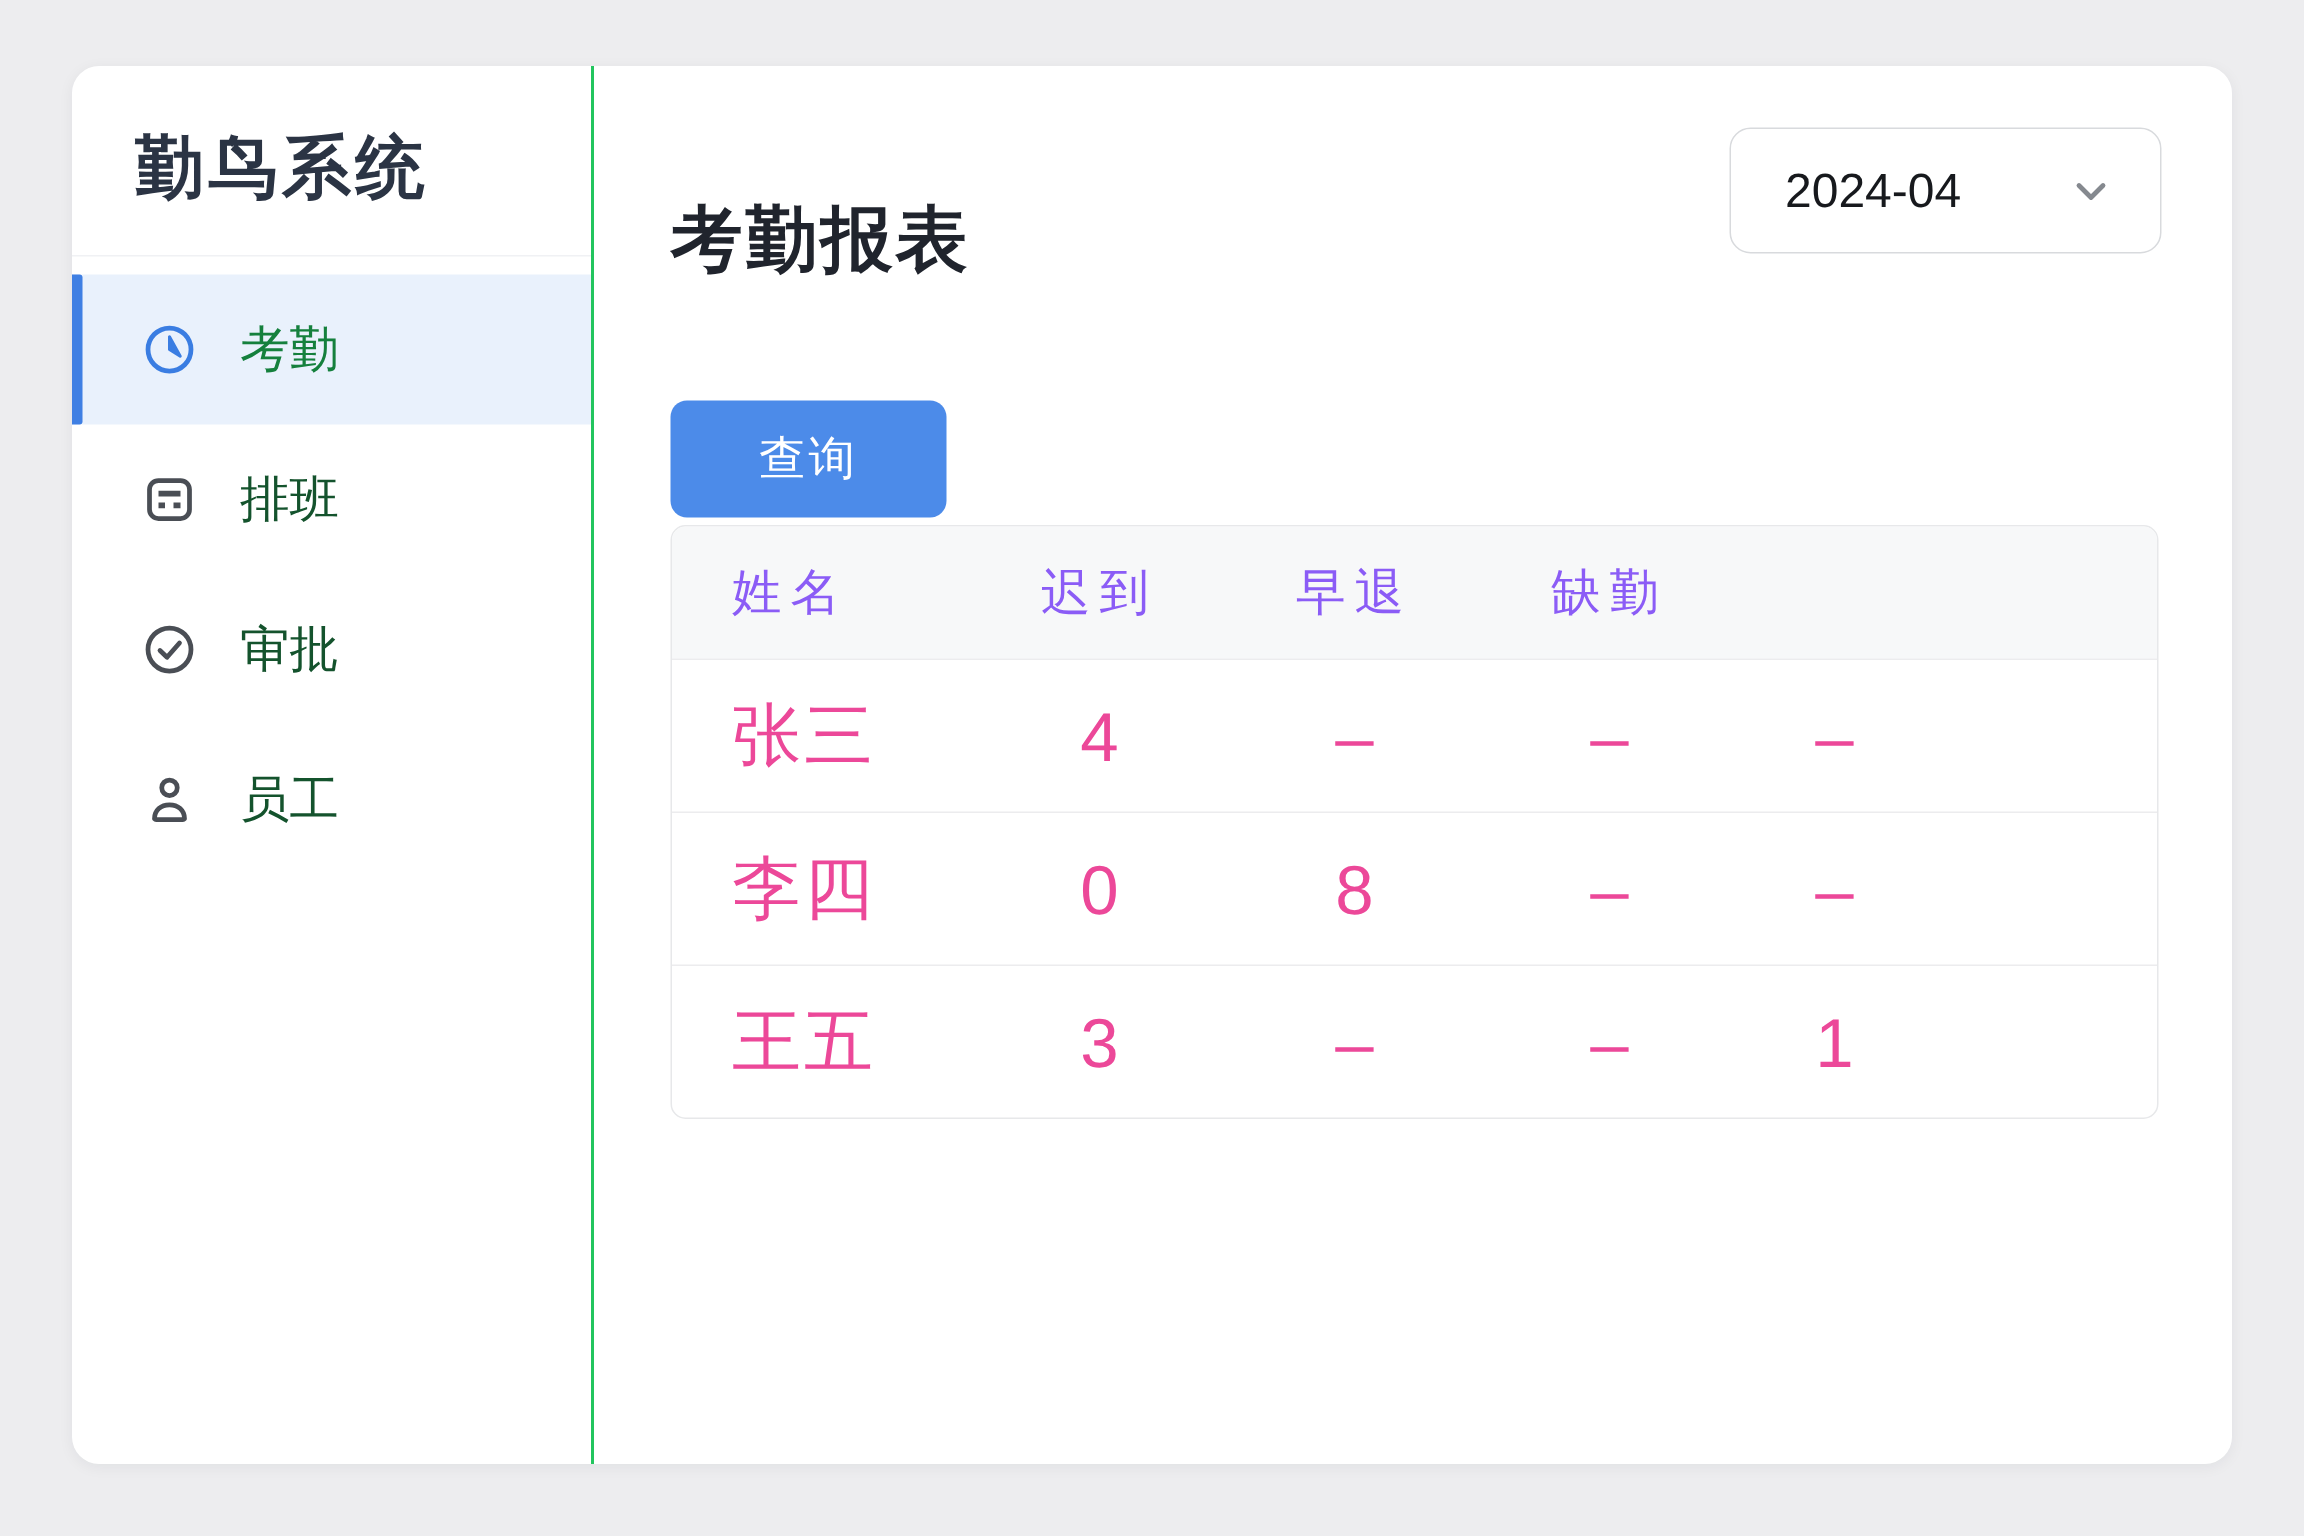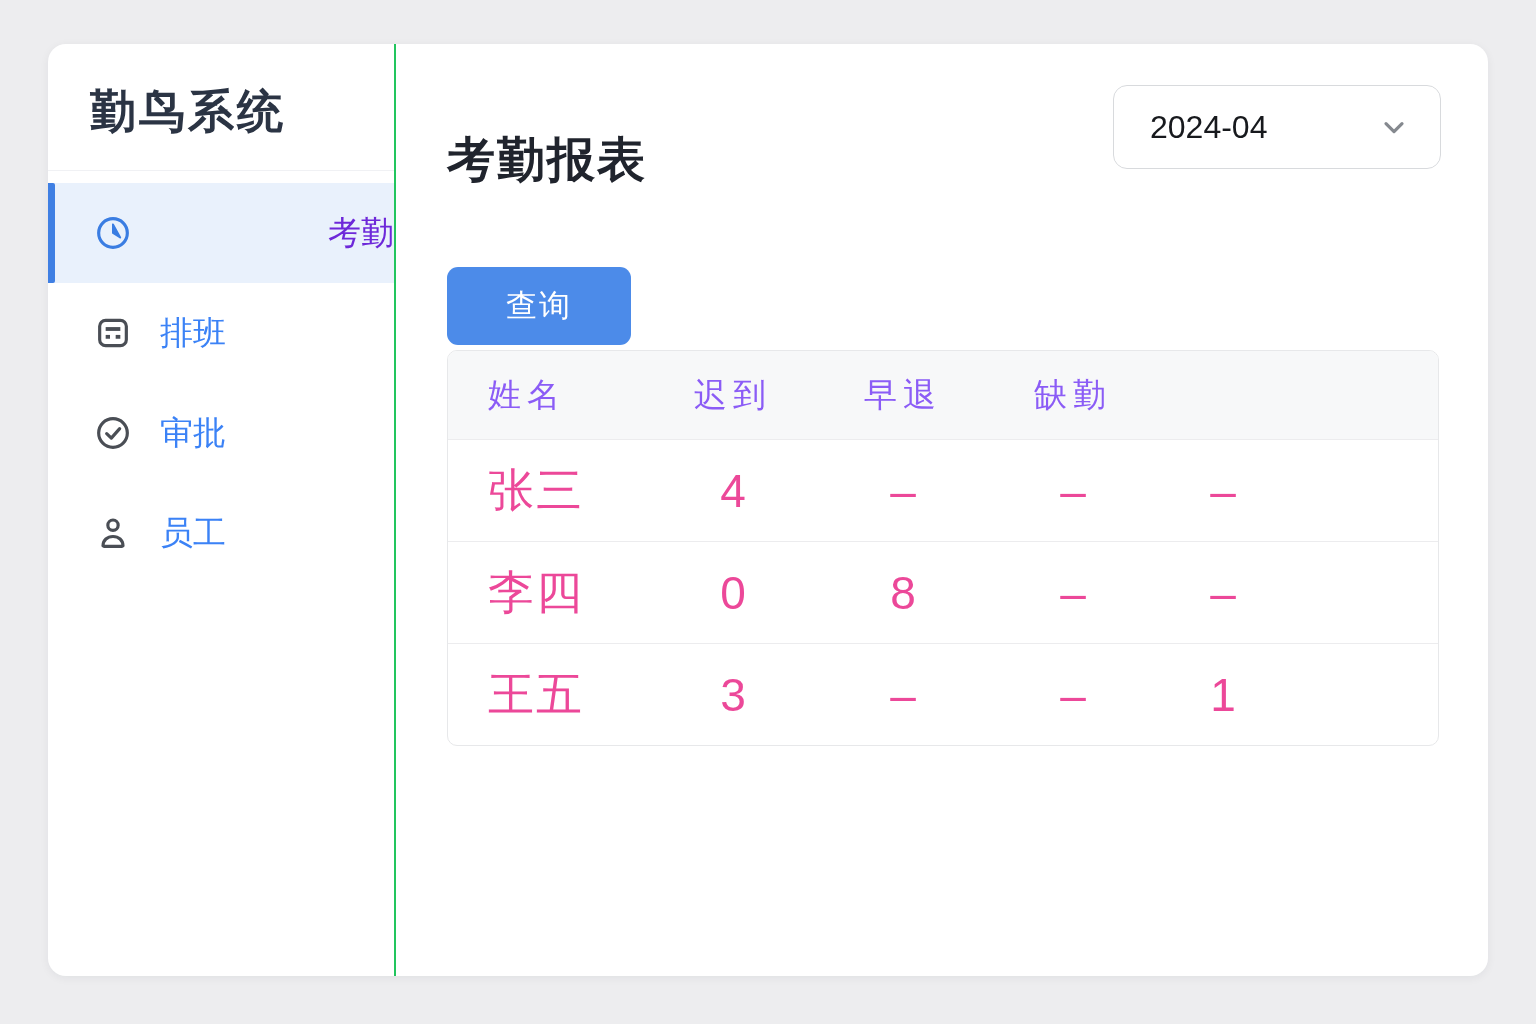--- a/index.html
+++ b/index.html
@@ -23,39 +23,39 @@
   .sidebar { width:348px; flex:0 0 348px; border-right:2px solid #22c55e; }
   .sidebar-header {
     height:127px; display:flex; align-items:center; padding:10px 0 0 42px;
     font-size:46px; font-weight:700; color:#2b3444; letter-spacing:3px;
     border-bottom:1px solid #f0f1f4;
   }
   .menu { padding-top:12px; }
   .menu-item {
     position:relative; height:100px; display:flex; align-items:center;
     padding-left:45px; gap:27px; font-size:33px; font-weight:500;
-    color:#3b82f6; cursor:pointer;
+    color:#14532d; cursor:pointer;
   }
   .menu-item .mi-icon { width:40px; height:40px; color:#4a4e55; display:flex; }
   .menu-item .mi-icon svg { width:40px; height:40px; }
-  .menu-item.active { background:#e9f1fc; color:#6d28d9;justify-content:space-between; }
+  .menu-item.active { background:#e9f1fc; color:#15803d; }
   .menu-item.active .mi-icon { color:#3a7de2; }
   .active-bar {
     position:absolute; left:0; top:0; width:7px; height:100%;
     background:#3f7fe3; border-radius:0 2px 2px 0;
   }
 
   
   .main { position:relative; flex:1; }
   .page-title {
     position:absolute; left:51px; top:84px;
     font-size:48px; font-weight:700; color:#20242d; letter-spacing:2px;
   }
   .month-select {
-    position:absolute; top:41px; right:47px; width:328px; height:84px;
+    position:absolute; top:41px; right:47px; width:288px; height:84px;
     border:1px solid #d8dadd; border-radius:14px; background:#fff;
     display:flex; align-items:center; justify-content:space-between;
     padding:0 30px 0 36px; font-size:32px; color:#17191d; cursor:pointer;
   }
   .month-select svg { width:32px; height:32px; color:#85898f; }
   .query-btn {
     position:absolute; left:51px; top:182px; width:184px; height:78px;
     background:#4c8be9; color:#ffffff; border:none; border-radius:11px;
     font-size:31px; font-weight:500; letter-spacing:2px; cursor:pointer;
     font-family:Liberation Mono, monospace;

